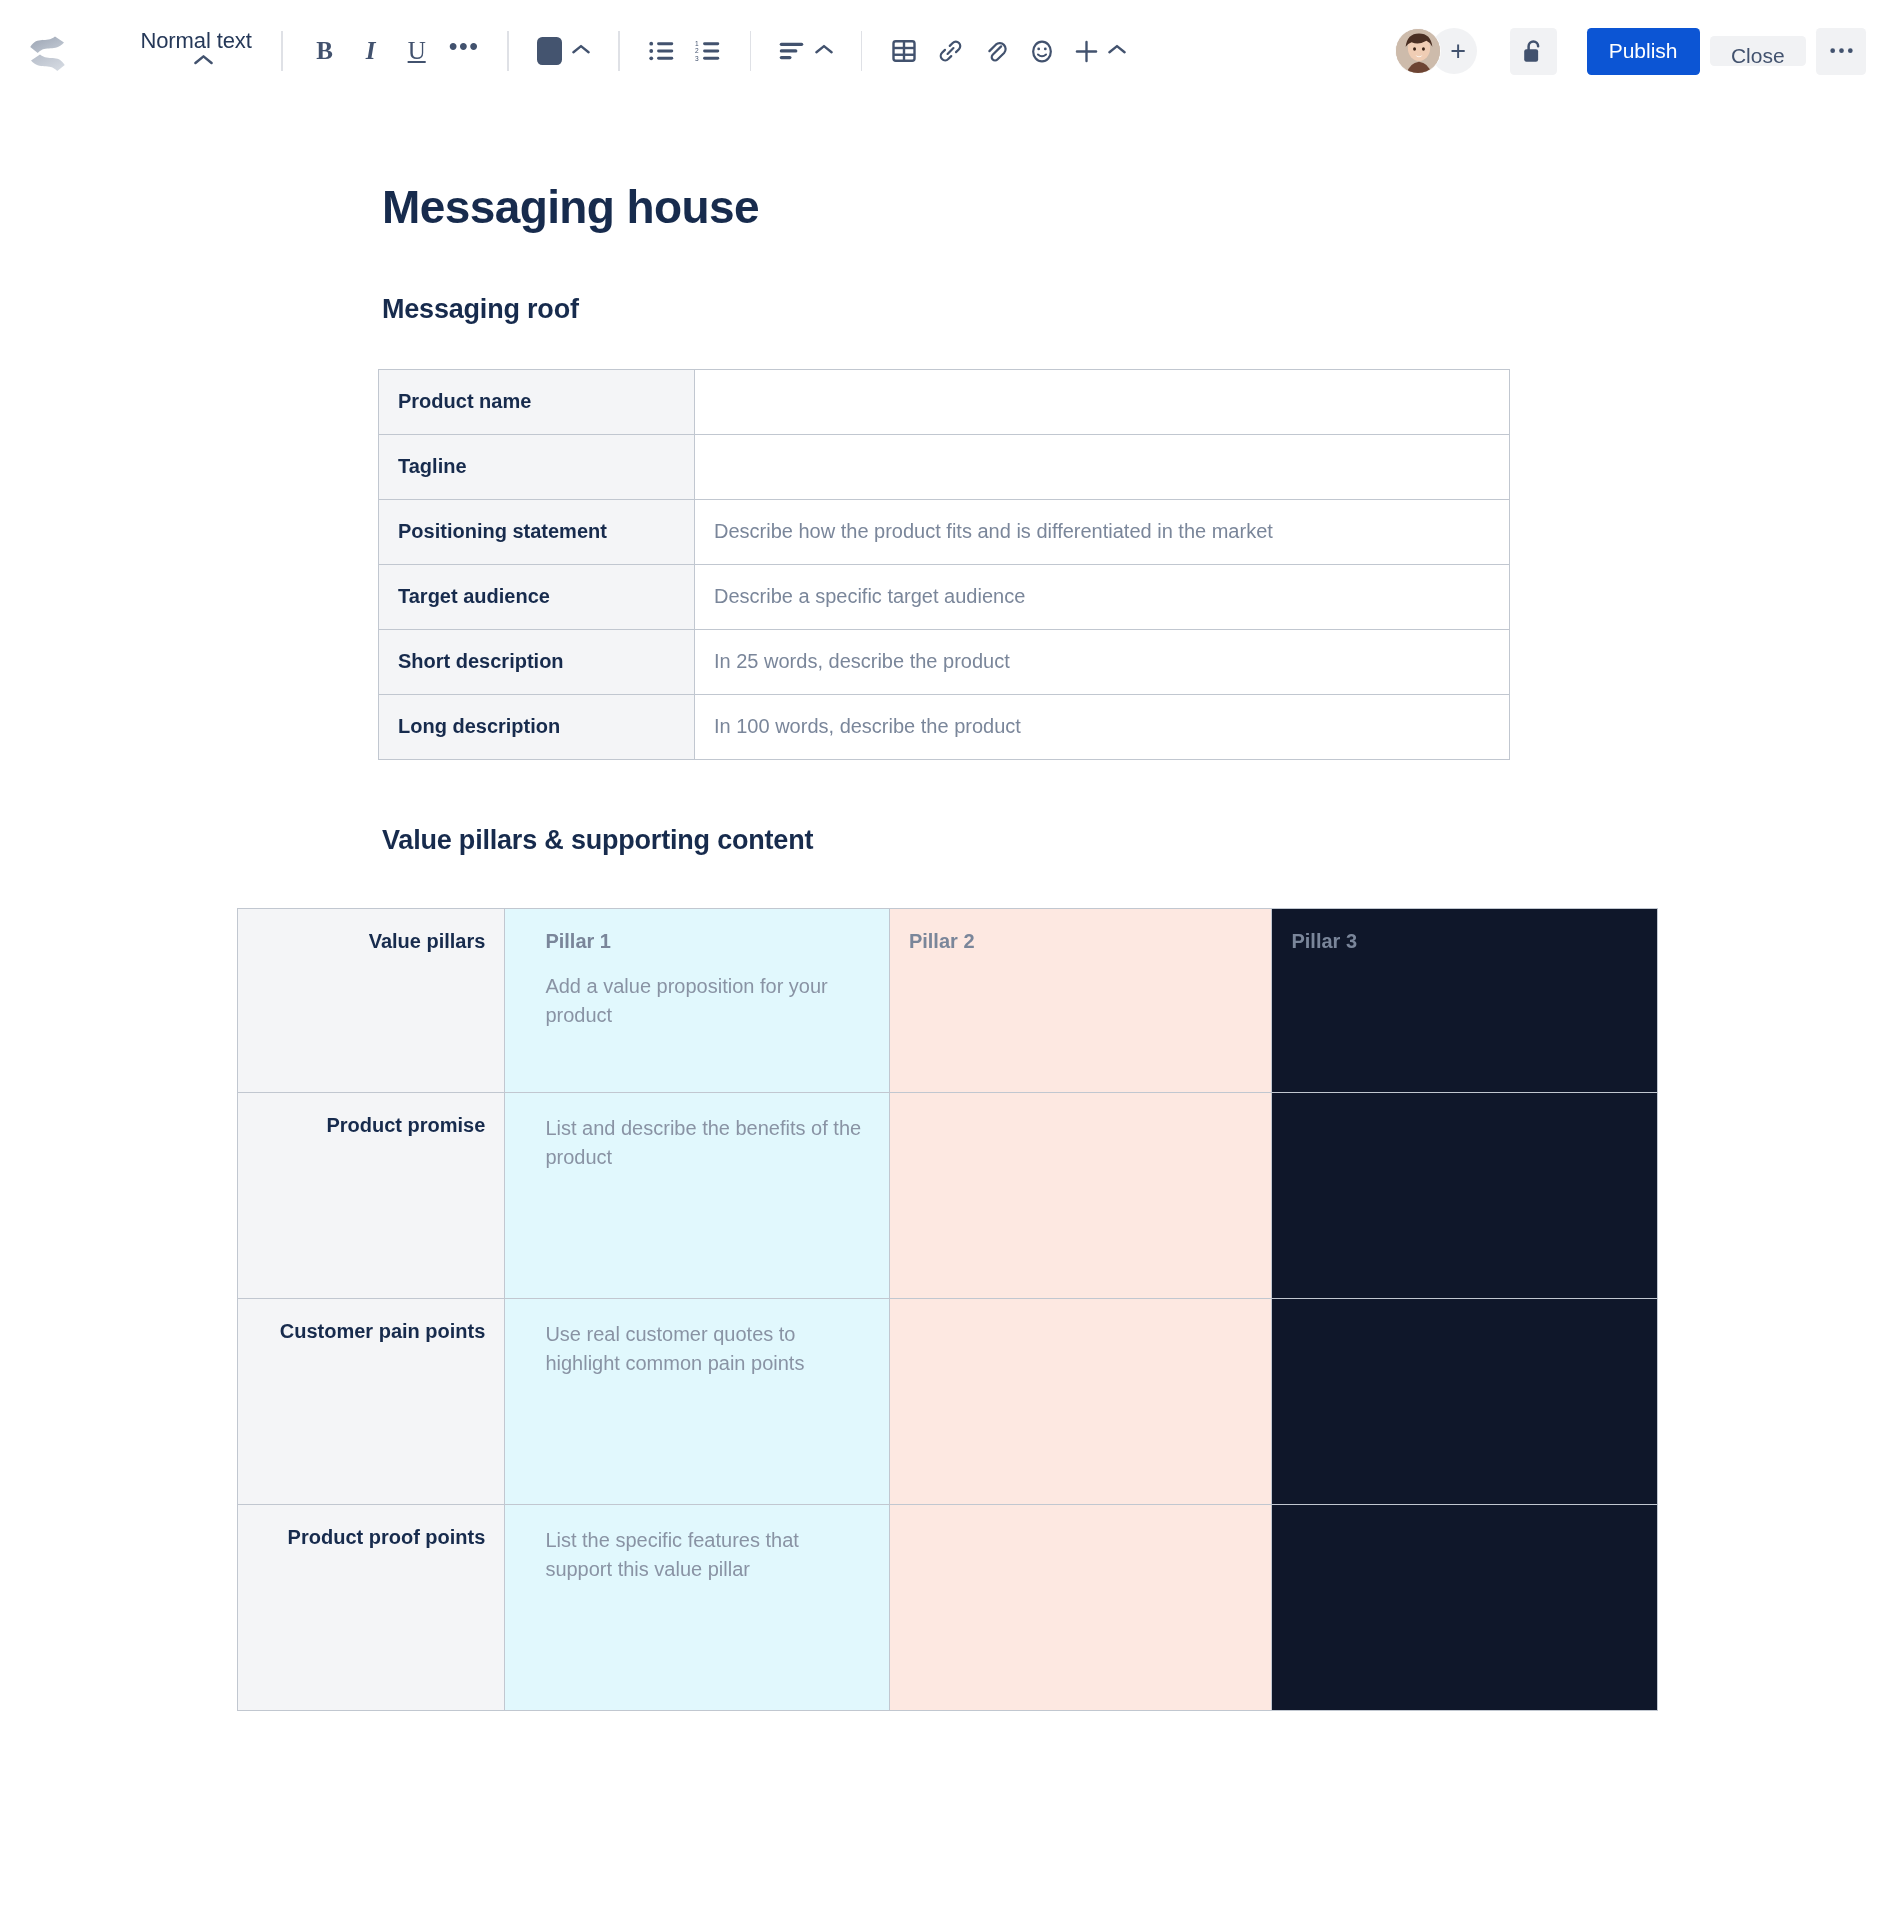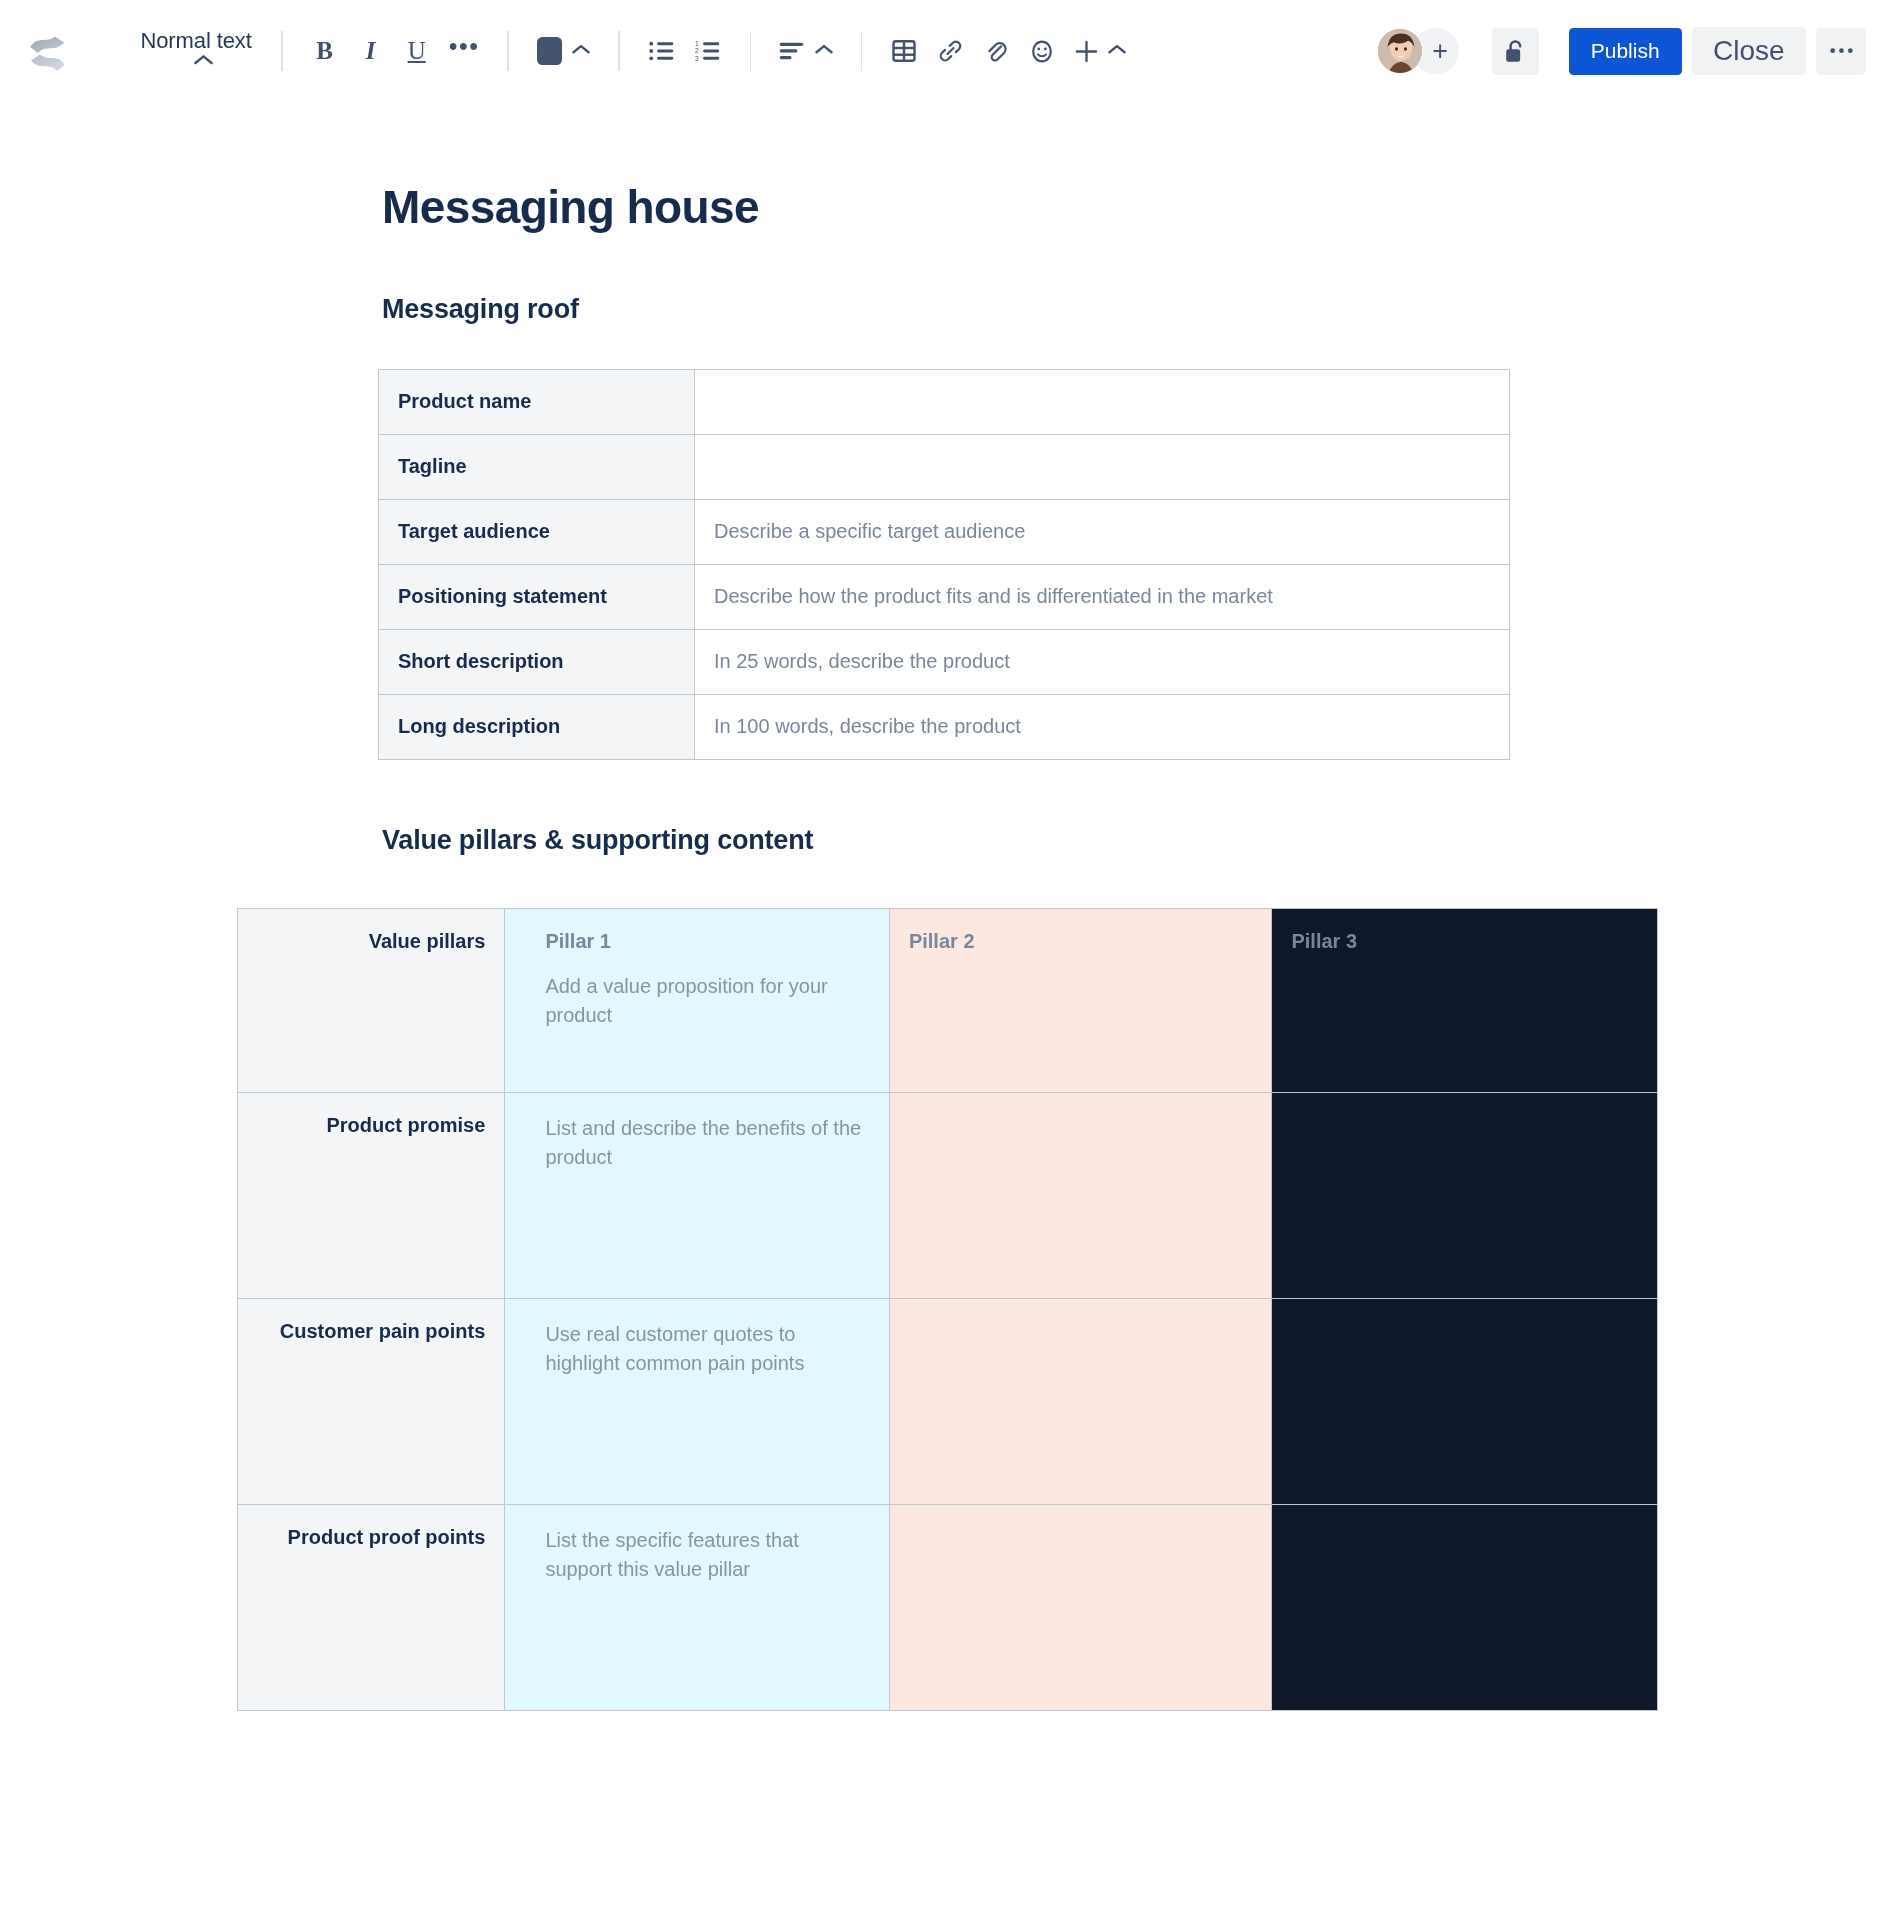--- a/index.html
+++ b/index.html
@@ -115,24 +115,24 @@
     color: #ffffff;
     font-size: 21px;
     border: none;
     border-radius: 4.4px;
     padding: 0 22px;
     margin-right: 10.4px;
     cursor: pointer;
     font-family: "Liberation Sans", sans-serif;
   }
   .close-btn {
-    height: 48px;
+    height: 30px;
     background: #f1f2f4;
     color: #42526e;
-    font-size: 28px;
+    font-size: 21px;
     border: none;
     border-radius: 4.4px;
     padding: 8px 21px;
     margin-right: 10.4px;
     cursor: pointer;
     font-family: "Liberation Sans", sans-serif;
   }
   .more-btn {
     width: 50px; height: 47px;
     background: #f1f2f4;
@@ -416,26 +416,26 @@
     <tbody>
       <tr>
         <td class="lbl">Product name</td>
         <td class="val"></td>
       </tr>
       <tr>
         <td class="lbl">Tagline</td>
         <td class="val"></td>
       </tr>
       <tr>
+        <td class="lbl">Positioning statement</td>
+        <td class="val">Describe how the product fits and is differentiated in the market</td>
+      </tr>
+      <tr>
         <td class="lbl">Target audience</td>
         <td class="val">Describe a specific target audience</td>
-      </tr>
-      <tr>
-        <td class="lbl">Positioning statement</td>
-        <td class="val">Describe how the product fits and is differentiated in the market</td>
       </tr>
       <tr>
         <td class="lbl">Short description</td>
         <td class="val">In 25 words, describe the product</td>
       </tr>
       <tr>
         <td class="lbl">Long description</td>
         <td class="val">In 100 words, describe the product</td>
       </tr>
     </tbody>

